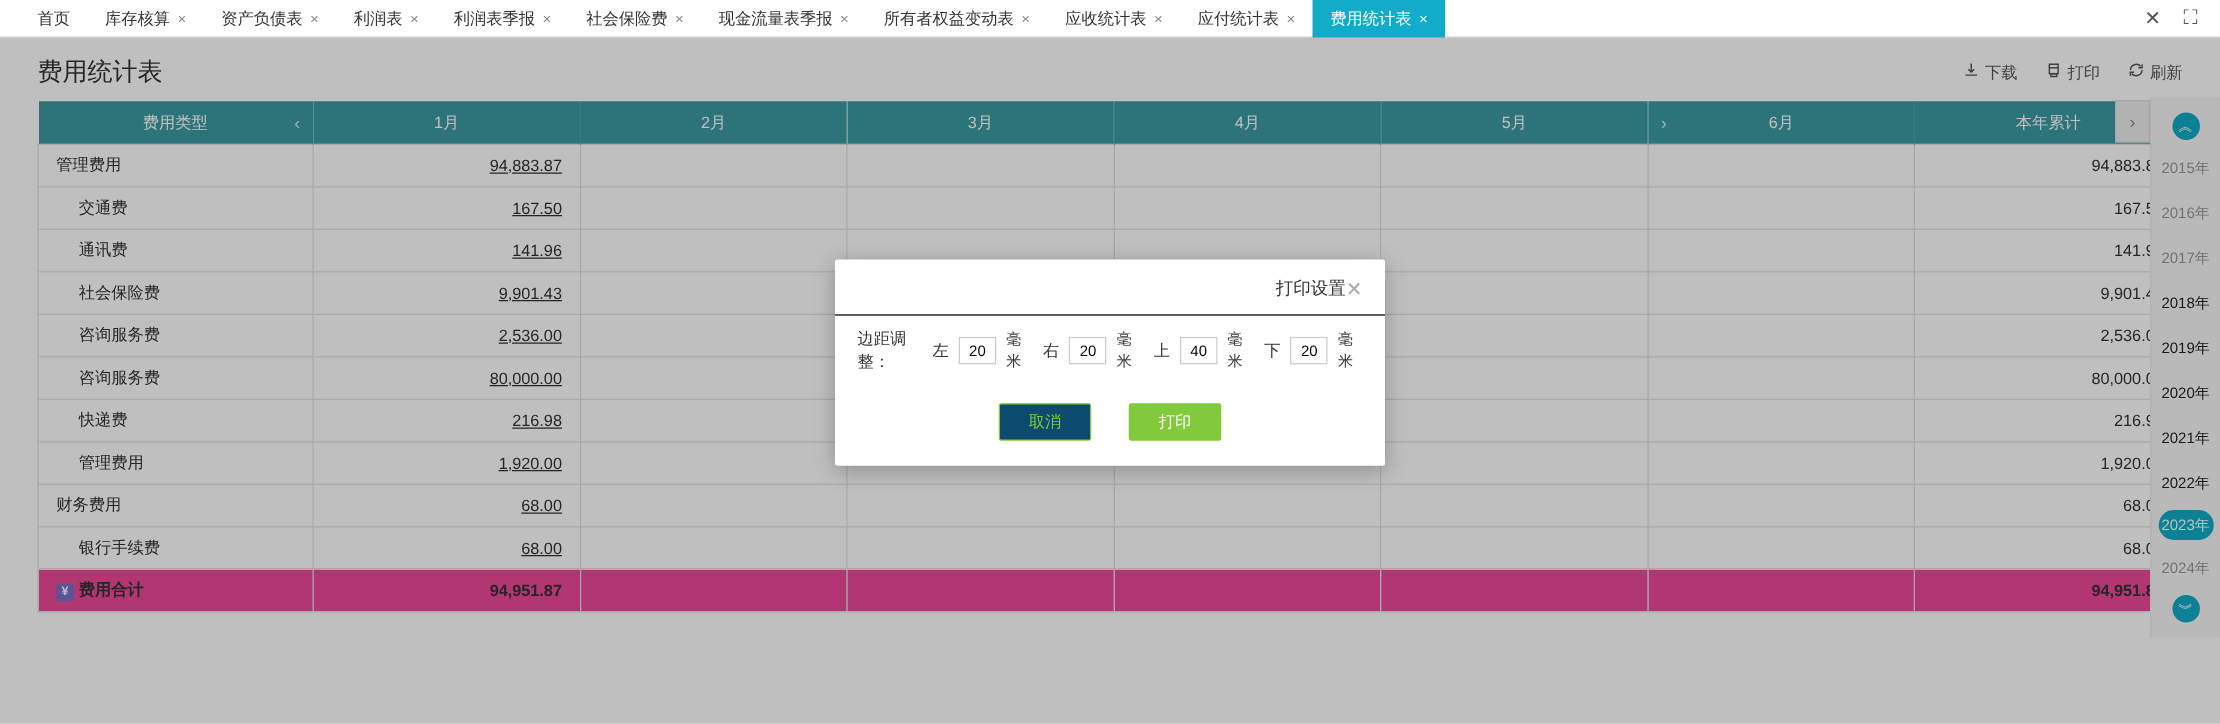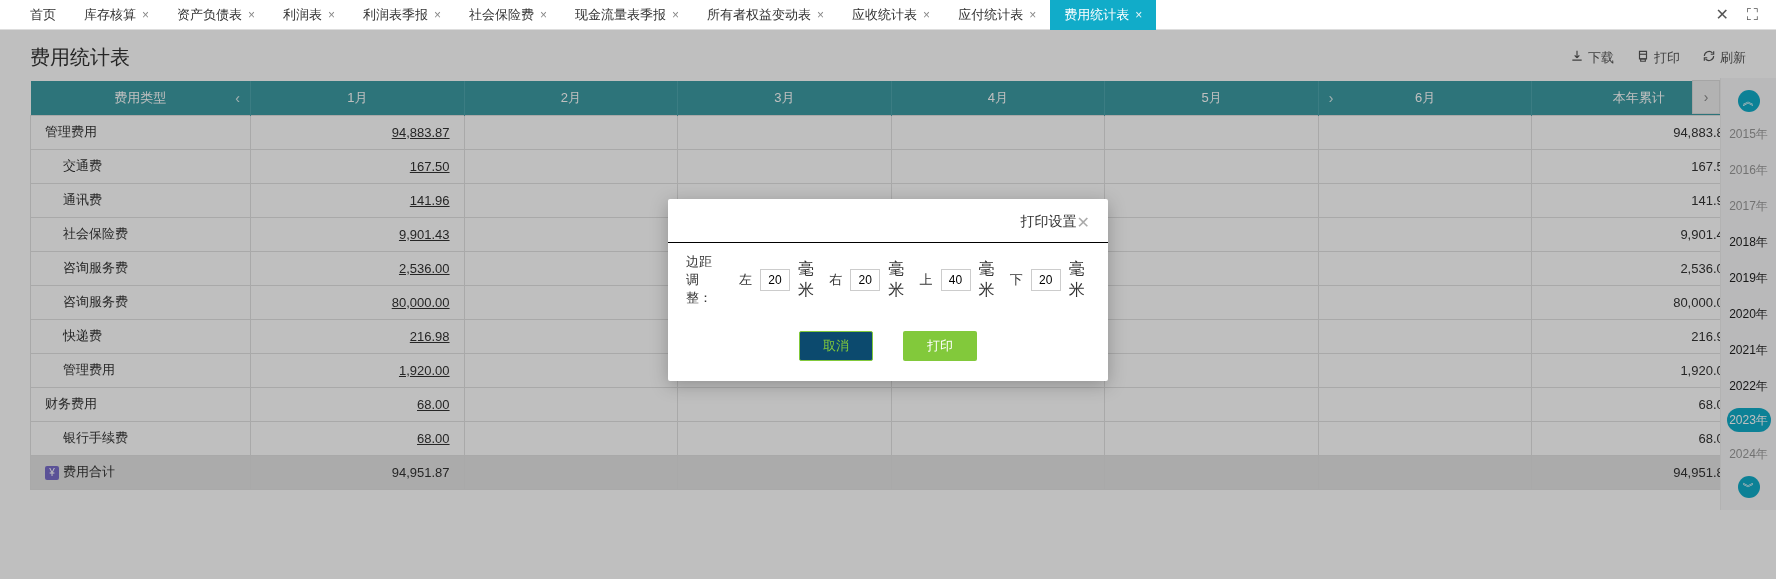--- a/index.html
+++ b/index.html
@@ -27,41 +27,41 @@
   .data-table thead th { background: #3d9ba3; color: #fff; font-weight: normal; font-size: 13px; height: 34px; border-right: 1px solid #4fa7af; position: relative; }
   .data-table thead th:first-child { width: 220px; }
   .nav-arrow { position: absolute; top: 50%; transform: translateY(-50%); color: #dceeee; font-size: 14px; cursor: pointer; }
   .nav-arrow.left { right: 10px; }
   .nav-arrow.right { left: 10px; }
   .data-table tbody td { height: 34px; font-size: 13px; color: #333; border: 1px solid #e2e2e2; padding: 0 14px; }
   .data-table tbody td:first-child { color: #333; }
   .indent-1 { padding-left: 32px !important; }
   .num { text-align: right; }
   .underline { text-decoration: underline; }
-  .total-row td { font-weight: normal; background: #e5e5e5; }
+  .total-row td { font-weight: bold; background: #ec4899; }
   .total-badge { display: inline-block; width: 14px; height: 14px; background: #7a6eca; color: #fff; font-size: 10px; text-align: center; line-height: 14px; border-radius: 2px; margin-right: 4px; }
 
   
   .year-sidebar { position: absolute; right: 0; top: 78px; width: 56px; background: #f7f7f8; border-left: 1px solid #eee; display: flex; flex-direction: column; align-items: center; padding: 8px 0; gap: 0; }
   .year-sidebar .year-item { height: 36px; line-height: 36px; font-size: 12px; color: #999; width: 100%; text-align: center; cursor: pointer; }
   .year-sidebar .year-item.strong { color: #222; }
   .year-sidebar .year-item.active { background: #11acc9; color: #fff; border-radius: 12px; height: 24px; line-height: 24px; margin: 4px 6px; width: 44px; }
   .year-sidebar .circle-btn { width: 22px; height: 22px; border-radius: 50%; background: #11acc9; color: #fff; display: flex; align-items: center; justify-content: center; font-size: 12px; margin: 4px 0; cursor: pointer; }
 
   
   .overlay { position: absolute; inset: 30px 0 0 0; background: rgba(0,0,0,0.25); }
   .modal { position: absolute; left: 50%; top: 50%; transform: translate(-50%, -50%); width: 440px; background: #fff; border-radius: 2px; box-shadow: 0 4px 18px rgba(0,0,0,0.25); }
   .modal-header { display: flex; justify-content: flex-end; align-items: center; padding: 14px 18px 10px; }
   .modal-title { font-size: 14px; color: #333; }
   .modal-close { color: #aaa; cursor: pointer; font-size: 16px; }
   .modal-body { padding: 10px 18px 14px; font-size: 13px; color: #333; display: flex; align-items: center; gap: 8px; flex-wrap: nowrap; border-top:1px solid #000000; }
   .modal-body .lbl { margin-right: 8px; }
   .modal-body .side-lbl { margin-left: 2px; }
   .modal-body input { width: 30px; height: 22px; border: 1px solid #ccc; text-align: center; font-size: 12px; }
-  .modal-body .unit { font-size: 16px; color: #333; margin-right: 4px; }
+  .modal-body .unit { font-size: 12px; color: #333; margin-right: 4px; }
   .modal-footer { display: flex; justify-content: center; gap: 30px; padding: 10px 0 20px; }
   .btn { min-width: 74px; height: 30px; border-radius: 2px; font-size: 13px; cursor: pointer; display: flex; align-items: center; justify-content: center; }
   .btn-cancel { border: 1px solid #82c93b; color: #82c93b; background: #0c4a6e; }
   .btn-print  { border: none; background: #82c93b; color: #fff; }
 
   
   .scroll-hint { position: absolute; top: 80px; right: 56px; width: 28px; height: 34px; background: #eeeeee; border:1px solid #ddd; display:flex; align-items:center; justify-content:center; color:#888; font-size:14px; }
 </style>
 </head>
 <body>

